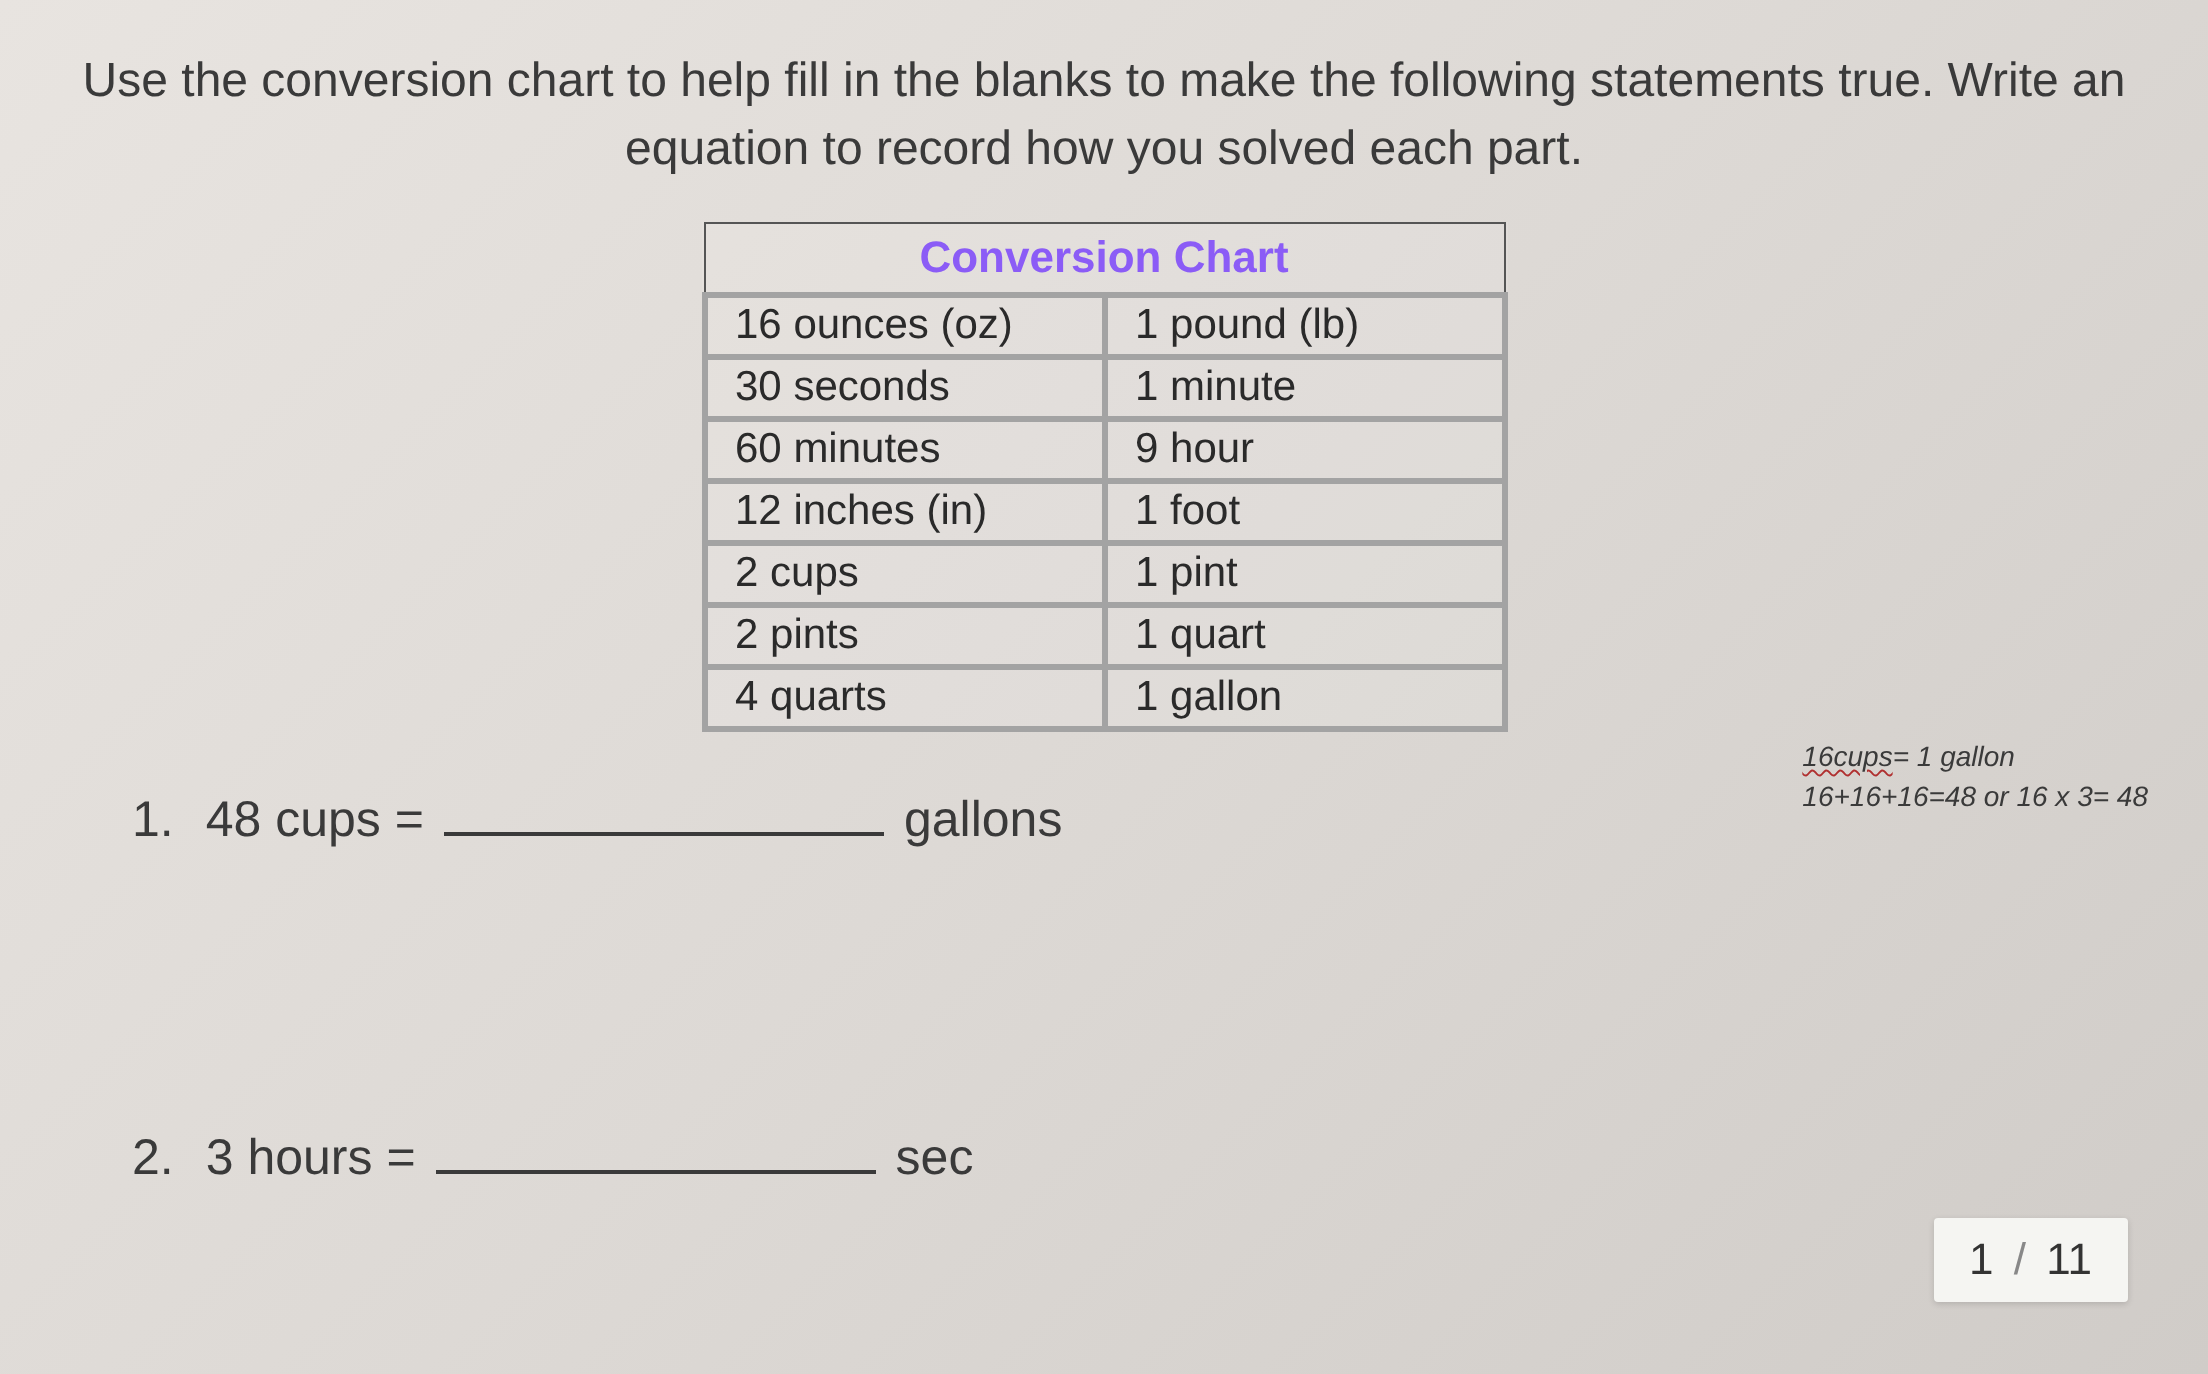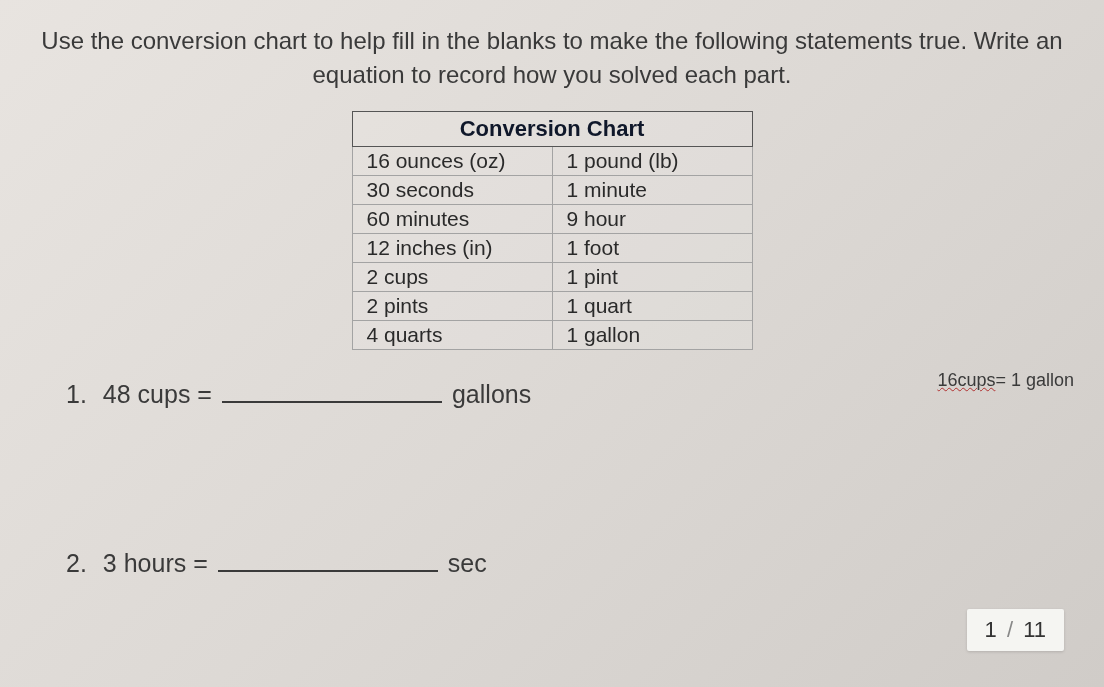--- a/index.html
+++ b/index.html
@@ -30,40 +30,41 @@
       justify-content: center;
       margin-bottom: 24px;
     }
     .chart {
       border-collapse: collapse;
       background: rgba(255,255,255,0.1);
     }
     .chart th {
       font-size: 22px;
       font-weight: bold;
-      color: #0f172a;
+      color: #8b5cf6;
       border: 1px solid #555;
       padding: 4px 12px;
       text-align: center;
     }
     .chart td {
       font-size: 21px;
       color: #2a2a2a;
-      border: 1px solid #a3a3a3;
+      border: 3px solid #a3a3a3;
       padding: 2px 14px;
       min-width: 200px;
       margin-top: 32px;
     }
     .annotation {
       position: absolute;
       right: 30px;
       top: 370px;
-      font-size: 18px;
+      font-size: 14px;
       color: #3a3a3a;
       text-align: left;
+      font-style: italic;
     }
     .annotation .line1 {
       display: block;
       margin-bottom: 4px;
     }
     .annotation .underline {
       text-decoration: underline wavy #b03030;
       text-decoration-thickness: 1px;
     }
     .questions {
@@ -146,20 +147,21 @@
           <td>1 gallon</td>
         </tr>
       </tbody>
     </table>
   </div>
 
   <div class="annotation">
     <span class="line1">
       <span class="underline">16cups</span><span>= 1 gallon</span>
     </span>
+    <span>16+16+16=48 or 16 x 3= 48</span>
   </div>
 
   <div class="questions">
     <div class="question">
       <span class="num">1.</span>
       <span>48 cups =</span>
       <span class="blank"></span>
       <span>gallons</span>
     </div>
     <div class="question">

